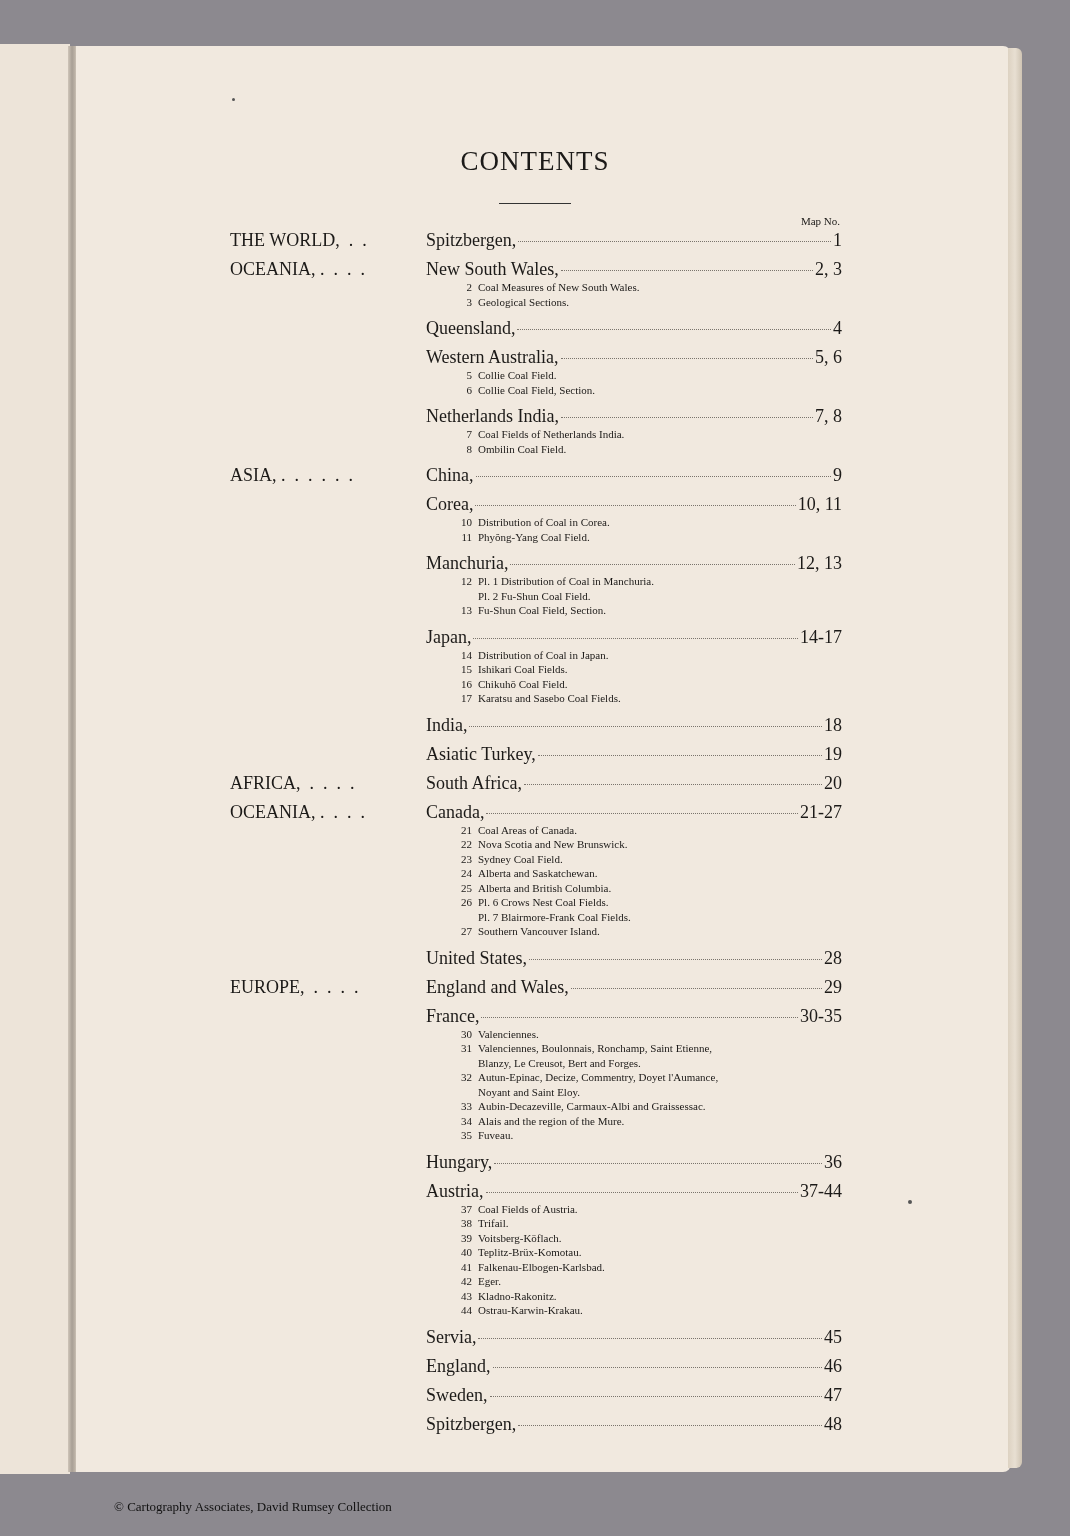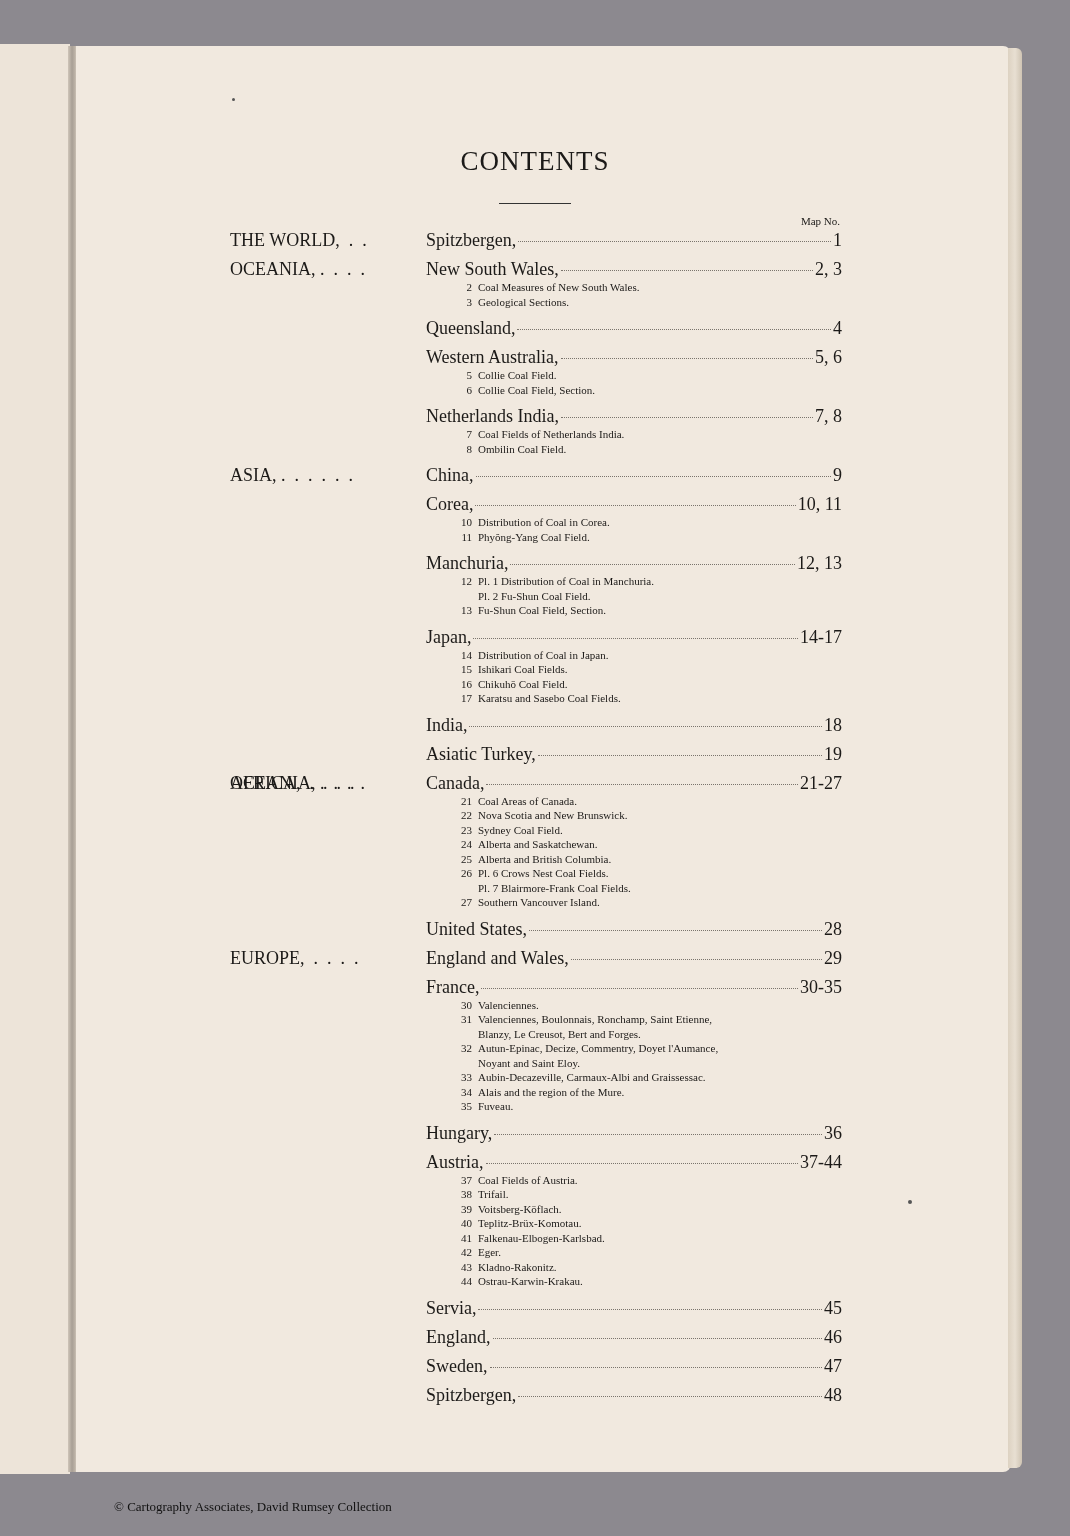--- a/index.html
+++ b/index.html
@@ -249,20 +249,29 @@
           <div class="entry-line">
             <span class="entry-name">Asiatic Turkey,</span>
             <span class="leader"></span>
             <span class="entry-num">19</span>
           </div>
         </div>
       </div>
     </div>
     <div class="region">
       <div class="region-label">AFRICA,  .  .  .  .</div>
+      <div class="entries">
+        <div class="entry">
+          <div class="entry-line">
+            <span class="entry-name">South Africa,</span>
+            <span class="leader"></span>
+            <span class="entry-num">20</span>
+          </div>
+        </div>
+      </div>
     </div>
     <div class="region">
       <div class="region-label">OCEANIA, .  .  .  .</div>
       <div class="entries">
         <div class="entry">
           <div class="entry-line">
             <span class="entry-name">Canada,</span>
             <span class="leader"></span>
             <span class="entry-num">21-27</span>
           </div>

